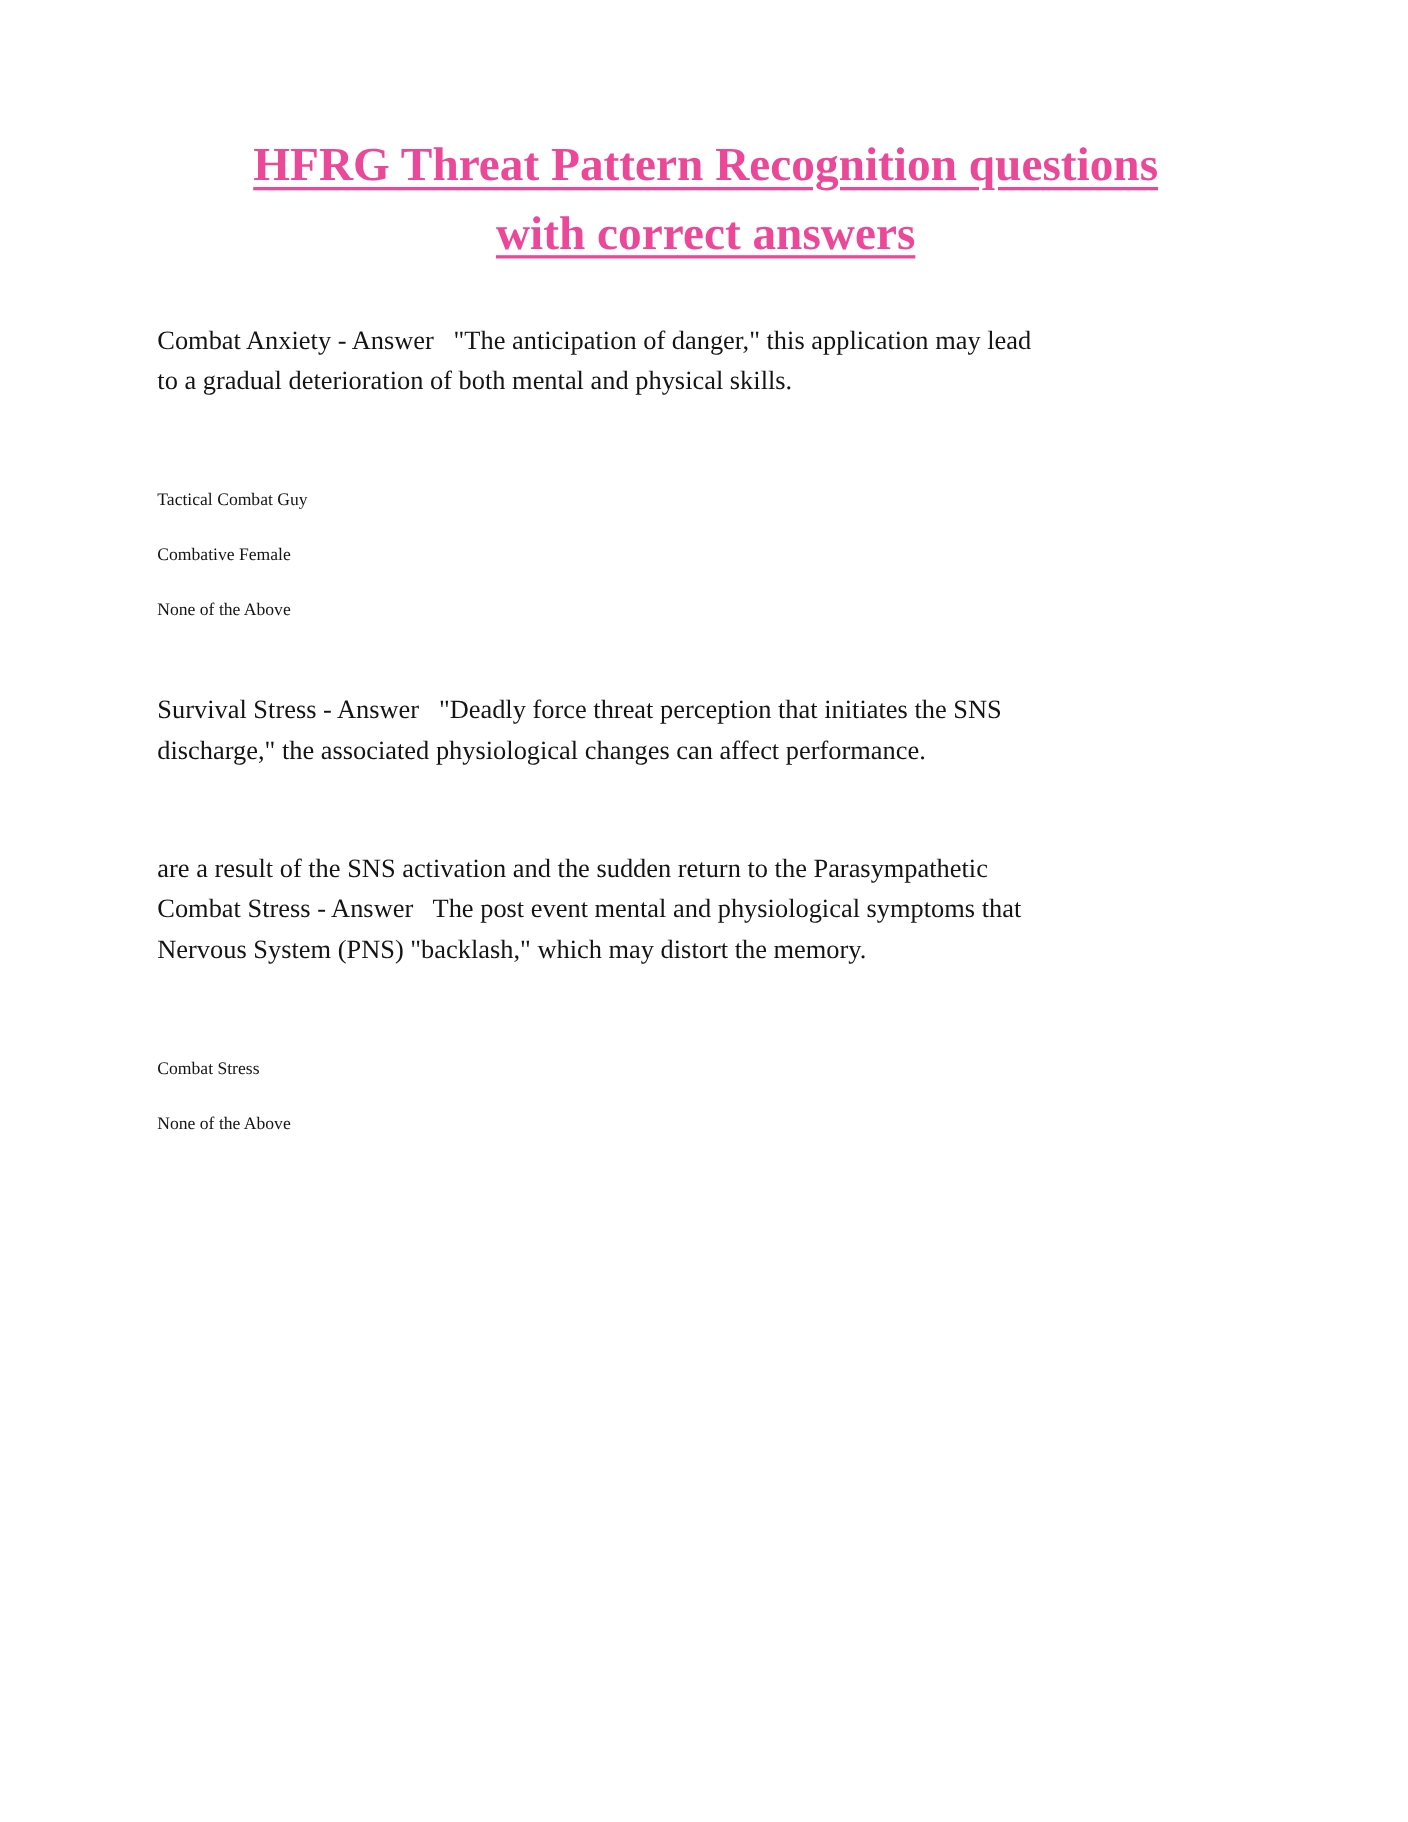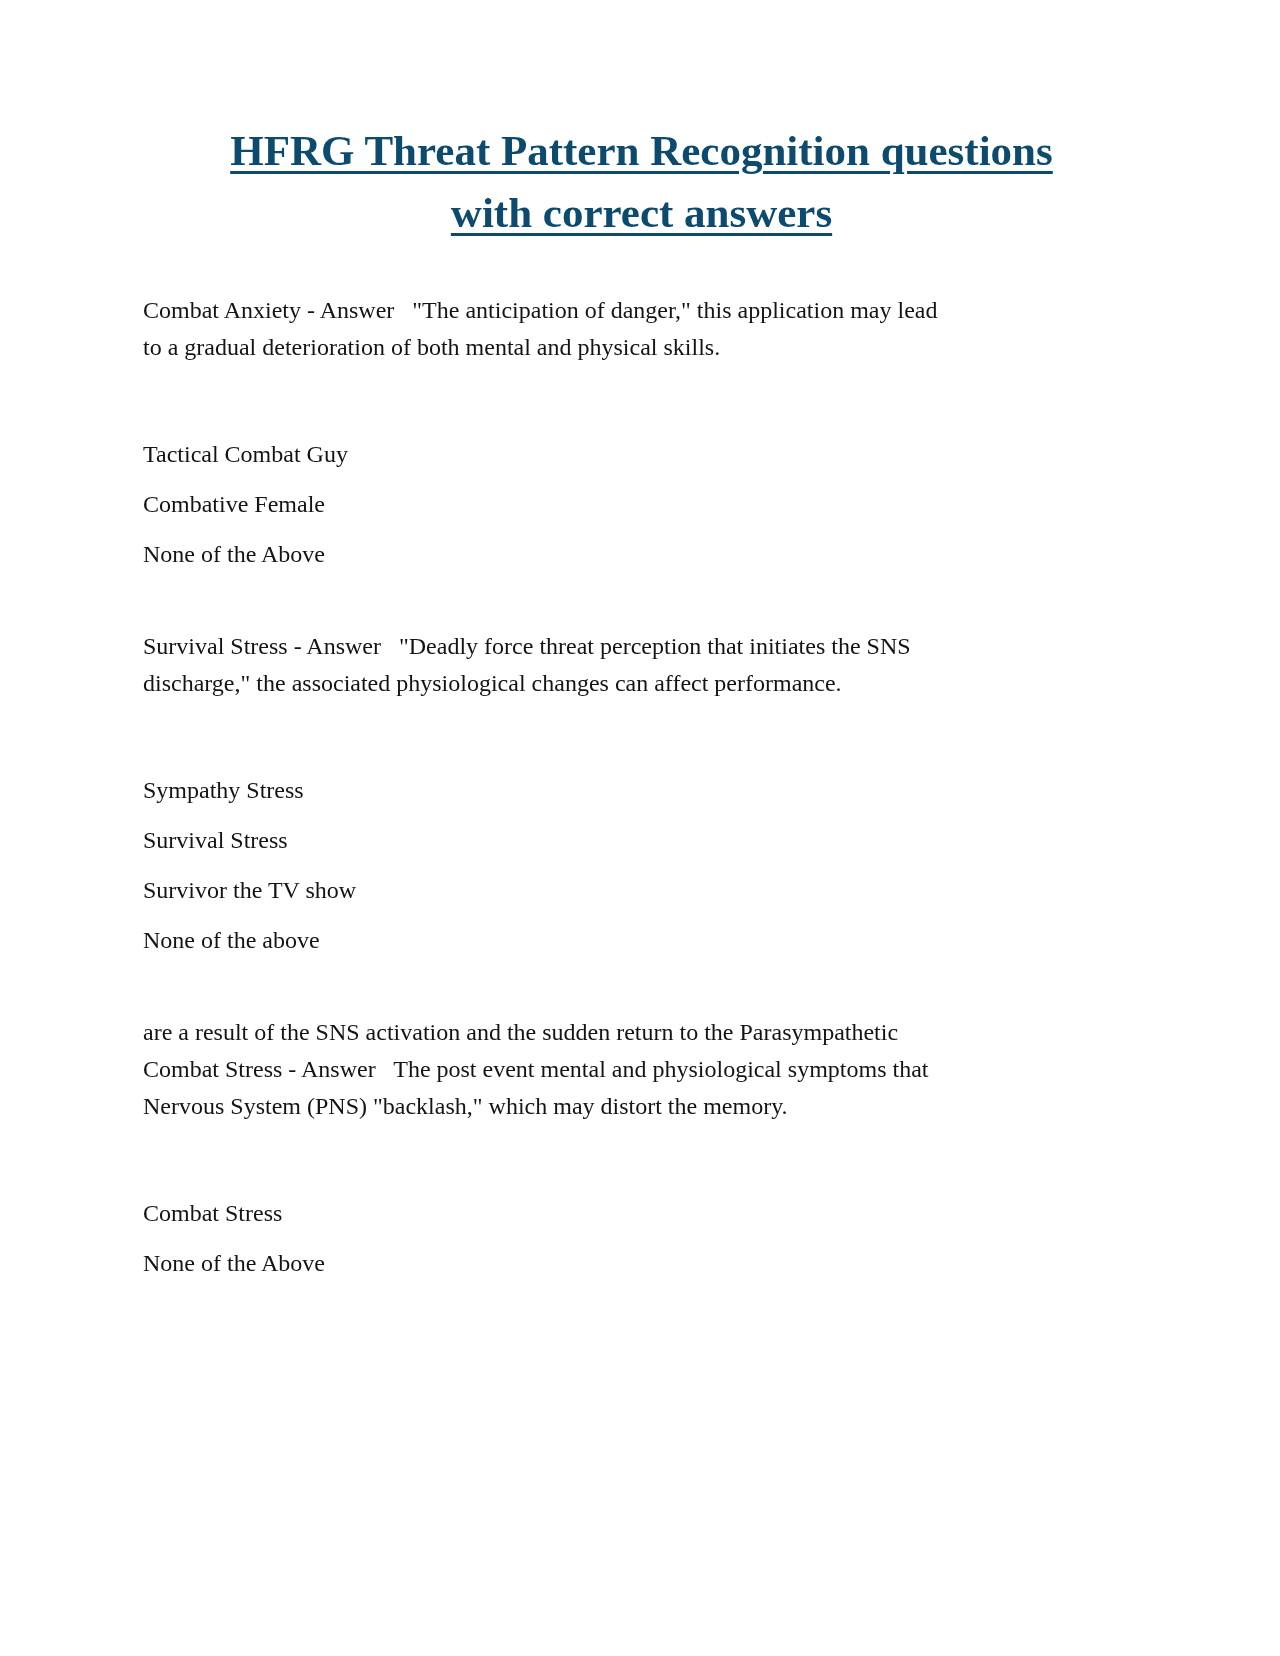--- a/index.html
+++ b/index.html
@@ -17,40 +17,40 @@
     overflow: hidden;
     font-family: "Liberation Serif", "DejaVu Serif", serif;
     color: #141414;
   }
   .doc-title {
     margin: 0 0 48px 0;
     text-align: center;
     font-size: 43px;
     font-weight: bold;
     line-height: 62px;
-    color: #0c4a6e;
+    color: #ec4899;
   }
   .doc-title .title-line {
     text-decoration: underline;
     text-decoration-thickness: 3px;
     text-underline-offset: 6px;
   }
   .prompt {
     margin: 0 0 70px 0;
   }
   .prompt-line {
     font-size: 24px;
     line-height: 37px;
     white-space: pre;
   }
   .options {
     margin: 0 0 55px 0;
   }
   .option {
-    font-size: 24px;
+    font-size: 16px;
     line-height: 37px;
     margin: 0 0 13px 0;
     white-space: pre;
   }
 </style>
 </head>
 <body>
 
 <div class="page">
 
@@ -69,26 +69,20 @@
       <div class="option">Combative Female</div>
       <div class="option">None of the Above</div>
     </div>
   </section>
 
   <section class="question-block">
     <div class="prompt">
       <div class="prompt-line">Survival Stress - Answer   "Deadly force threat perception that initiates the SNS</div>
       <div class="prompt-line">discharge," the associated physiological changes can affect performance.</div>
     </div>
-    <div class="options">
-      <div class="option">Sympathy Stress</div>
-      <div class="option">Survival Stress</div>
-      <div class="option">Survivor the TV show</div>
-      <div class="option">None of the above</div>
-    </div>
   </section>
 
   <section class="question-block">
     <div class="prompt">
       <div class="prompt-line">are a result of the SNS activation and the sudden return to the Parasympathetic</div>
       <div class="prompt-line">Combat Stress - Answer   The post event mental and physiological symptoms that</div>
       <div class="prompt-line">Nervous System (PNS) "backlash," which may distort the memory.</div>
     </div>
     <div class="options">
       <div class="option">Combat Stress</div>

